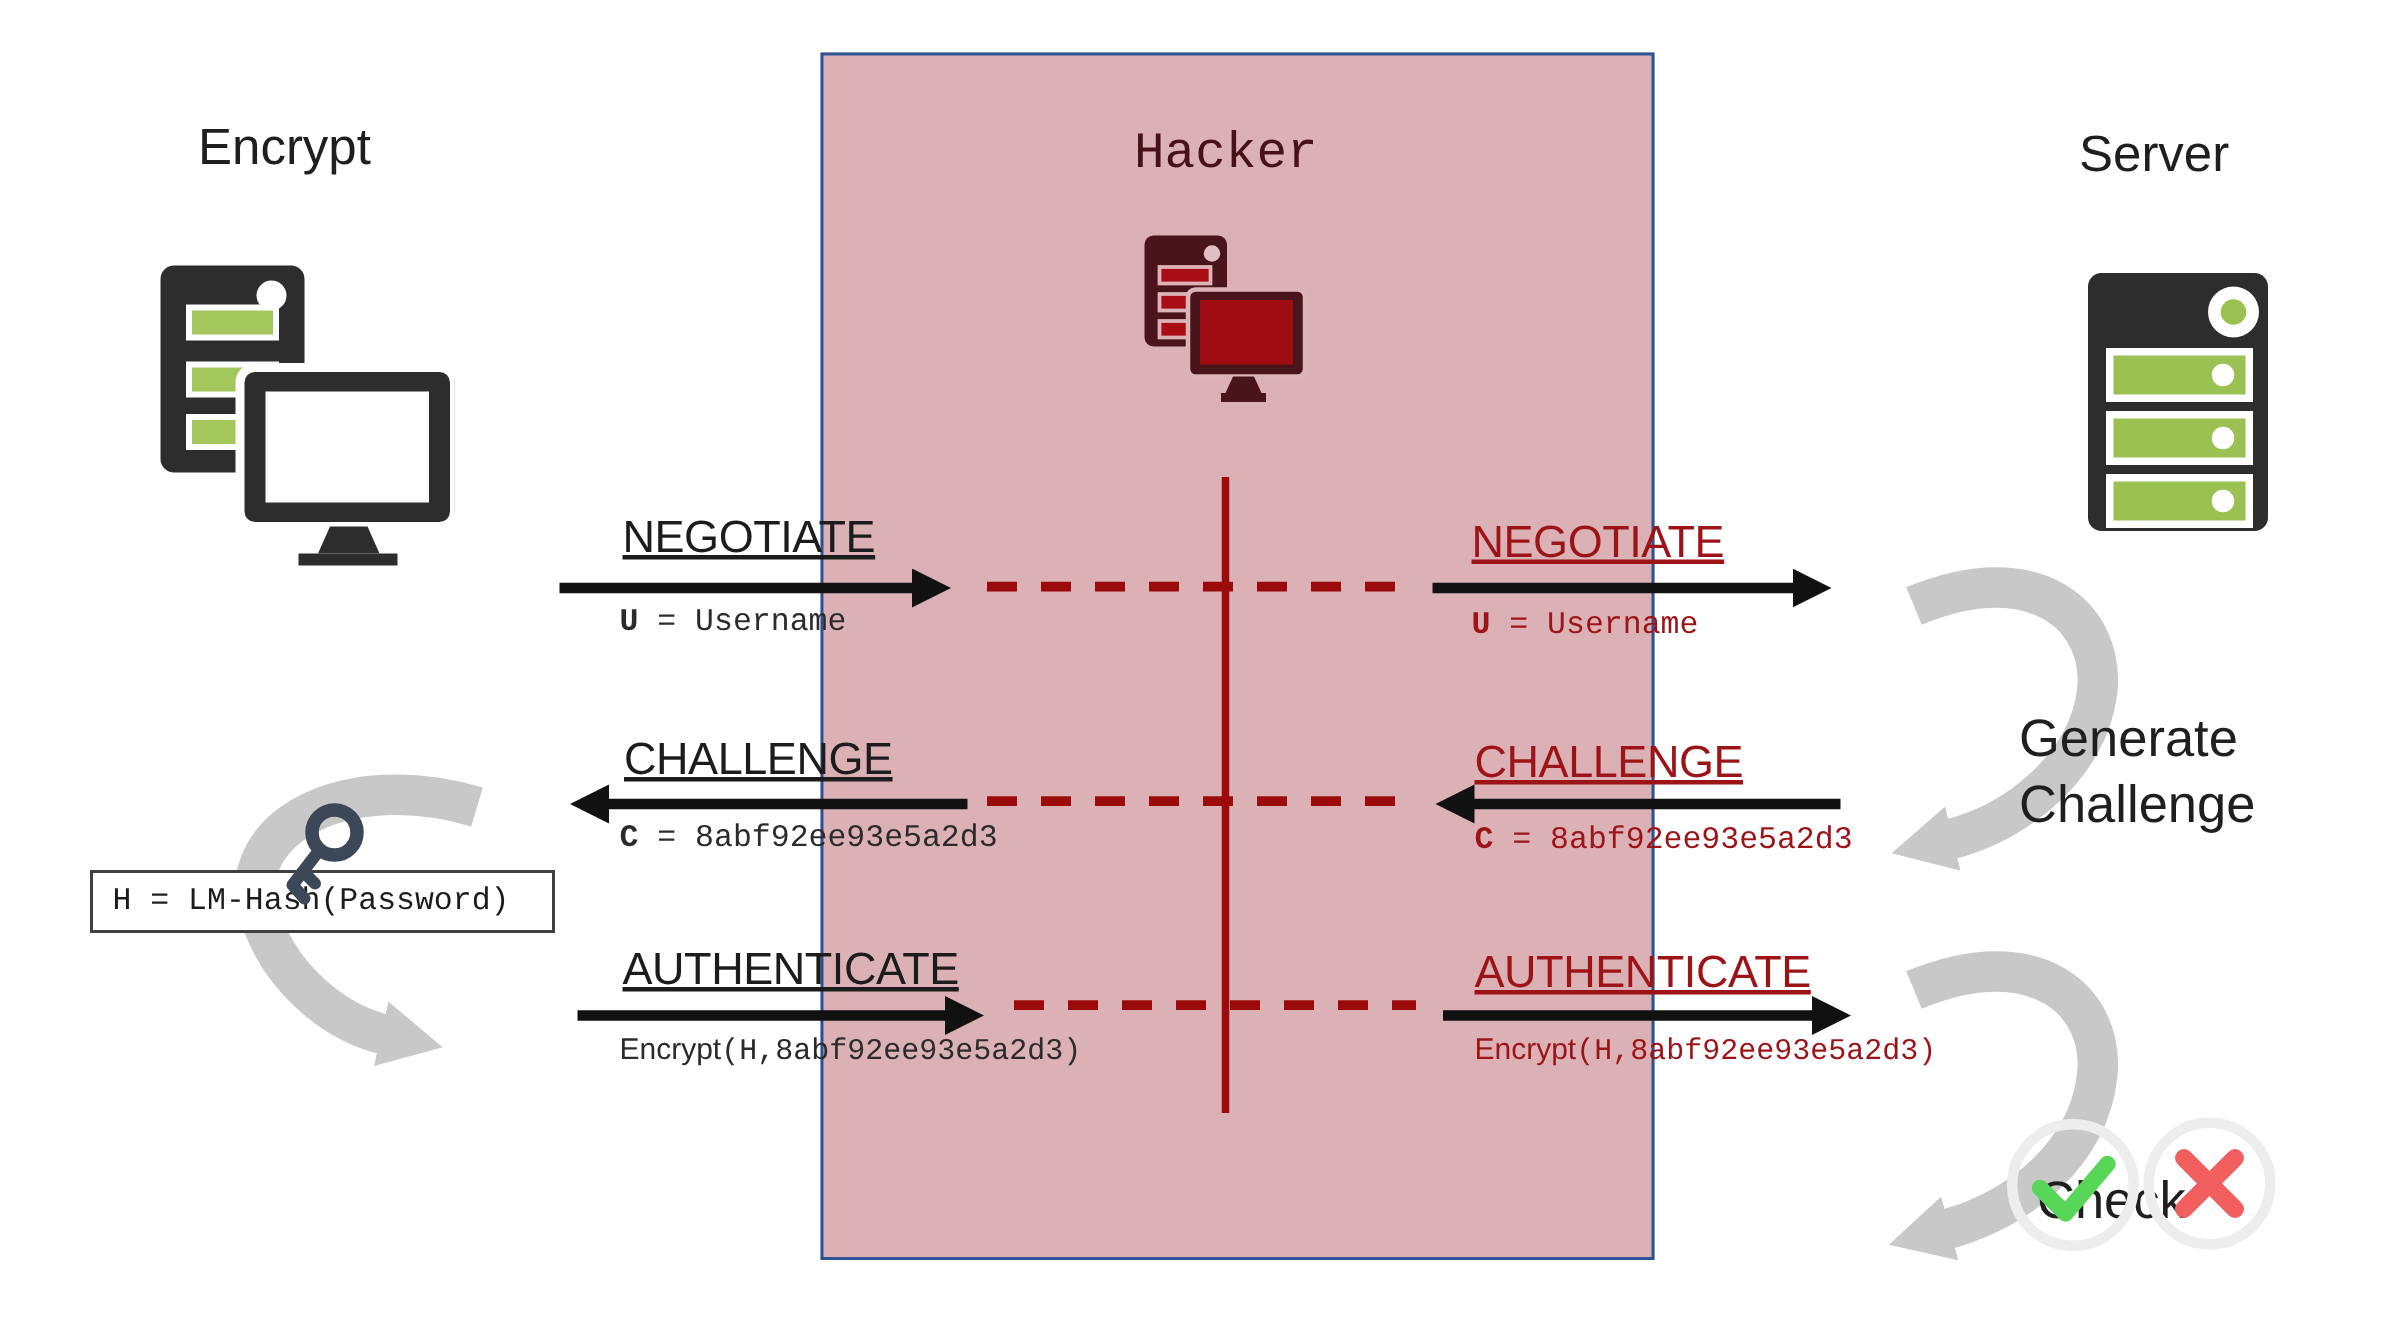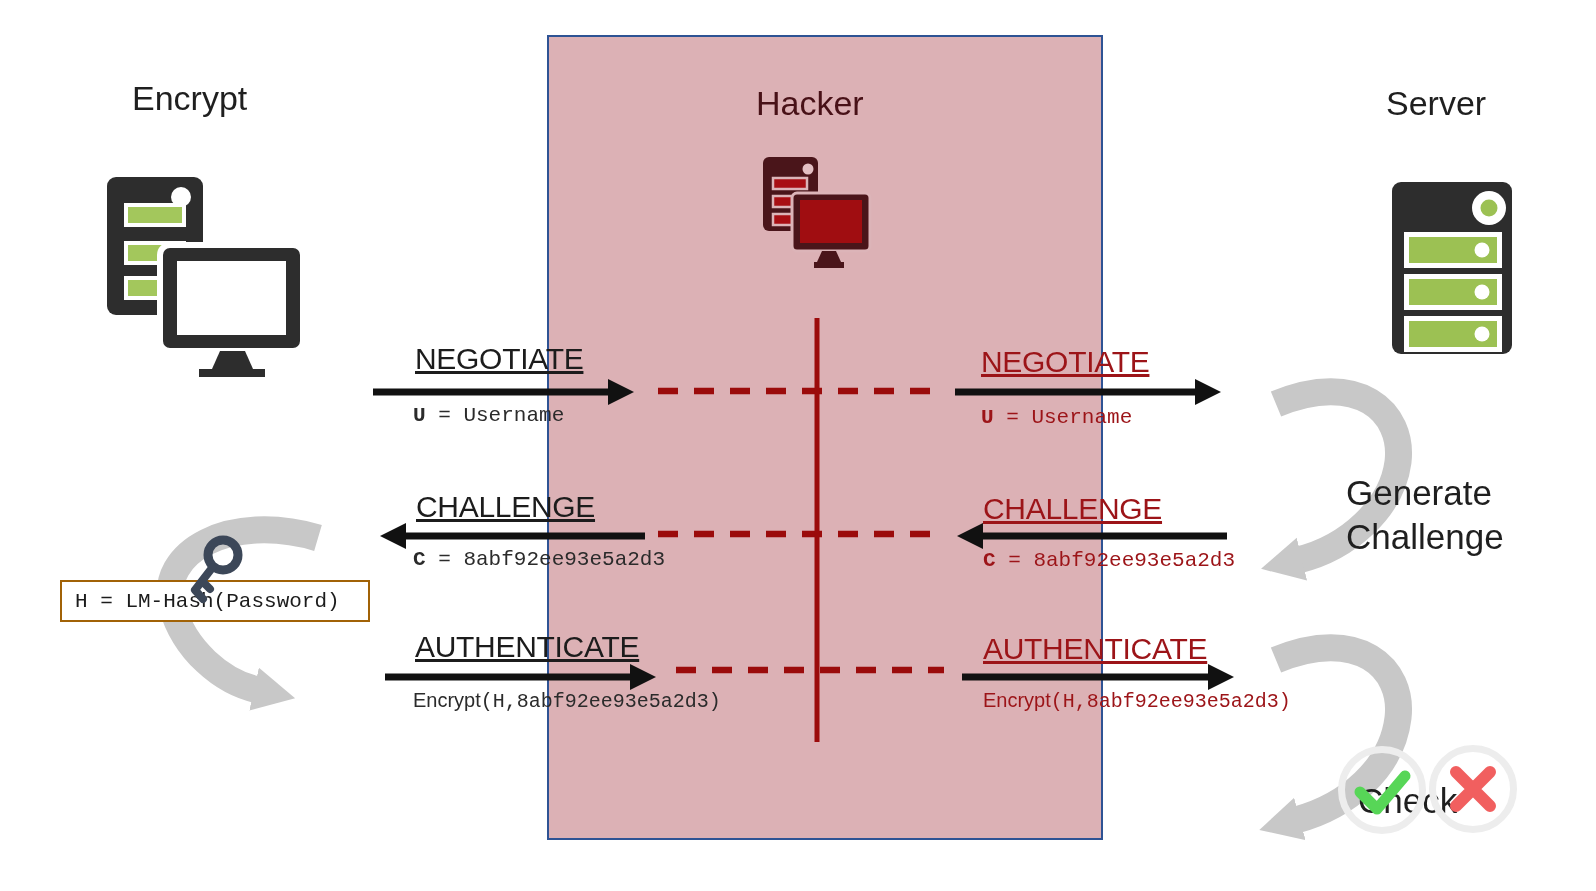--- a/index.html
+++ b/index.html
@@ -3,35 +3,35 @@
 <meta charset="utf-8">
 <style>
   html,body{margin:0;padding:0;background:#fff;}
   .canvas{position:relative;width:1596px;height:891px;background:#fff;overflow:hidden;
           font-family:"Liberation Sans",sans-serif;}
   .zone{position:absolute;left:547px;top:35px;width:556px;height:805px;box-sizing:border-box;
         background:#dcb1b5;border:2px solid #2e5394;}
   svg.overlay{position:absolute;left:0;top:0;width:1596px;height:891px;}
   .abs{position:absolute;}
   .actor-label{position:absolute;font-size:34px;color:#1f1f1f;white-space:nowrap;}
-  .hacker-label{color:#481117;}
+  .hacker-label{color:#481117;font-family:Liberation Mono, monospace;}
   .msg-title{position:absolute;font-size:30px;color:#1c1c1c;white-space:nowrap;letter-spacing:-0.3px;text-decoration:underline;}
   .msg-title.red{color:#9c1418;}
   .msg-code{position:absolute;font-family:"Liberation Mono",monospace;font-size:21px;color:#2b2b2b;
             white-space:pre;text-align:right;}
   .msg-code.red{color:#9c1418;}
   .msg-code .ck{font-weight:bold;}
   .msg-code.enc{font-size:20px;}
   .msg-code.enc .ck{font-family:"Liberation Sans",sans-serif;font-weight:400;font-size:20px;}
   .t-l1{left:415px;top:342px}.t-l2{left:416px;top:490px}.t-l3{left:415px;top:630px}
   .t-r1{left:981px;top:345px}.t-r2{left:983px;top:492px}.t-r3{left:983px;top:632px}
   .c-l1{left:413px;top:404px}.c-l2{left:413px;top:548px}.c-l3{left:413px;top:689px}
   .c-r1{left:981px;top:406px}.c-r2{left:983px;top:549px}.c-r3{left:983px;top:689px}
   .note-box{position:absolute;left:60px;top:580px;width:310px;height:42px;box-sizing:border-box;
-            background:#fff;border:2px solid #a16207;display:flex;align-items:center;
+            background:#fff;border:2px solid #404040;display:flex;align-items:center;
             padding-left:13px;font-family:"Liberation Mono",monospace;font-size:21px;color:#1c1c1c;
             white-space:pre;}
   .side-note{position:absolute;font-size:35px;color:#1f1f1f;line-height:1.26;margin-top:43px;}
   .gen-note{left:1346px;top:428px;width:185px;}
   .check-note{left:1358px;top:736px;}
   .badge{position:absolute;width:88px;height:88px;box-sizing:border-box;border:7px solid #ededed;
          border-radius:50%;}
   .badge svg{position:absolute;left:-7px;top:-7px;width:88px;height:88px;}
   .badge-check{left:1338px;top:746px;}
   .badge-x{left:1429px;top:745px;}

